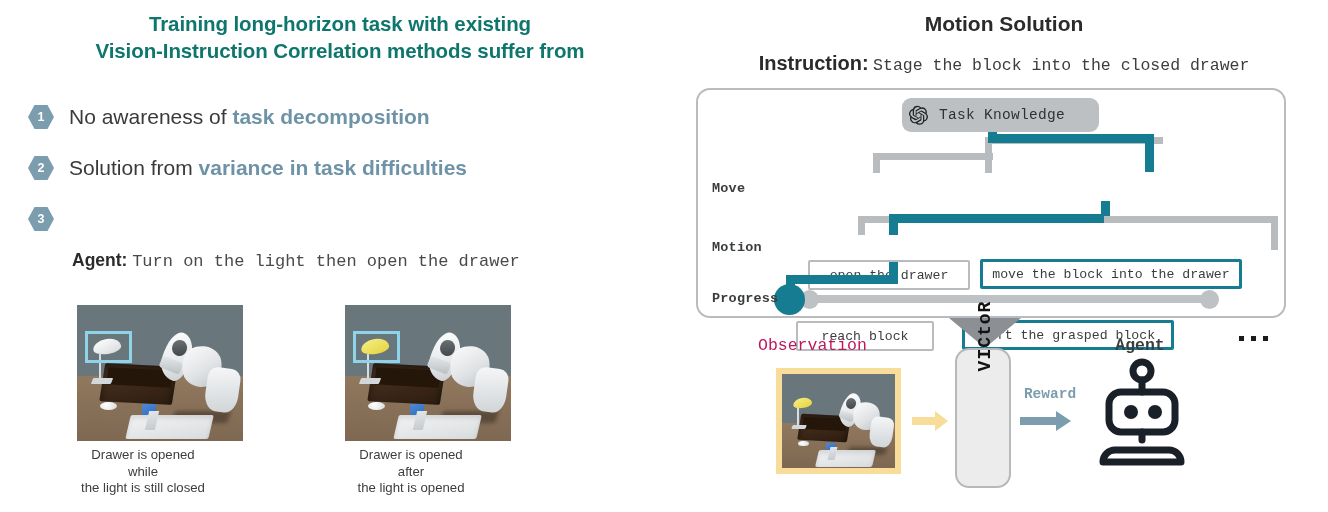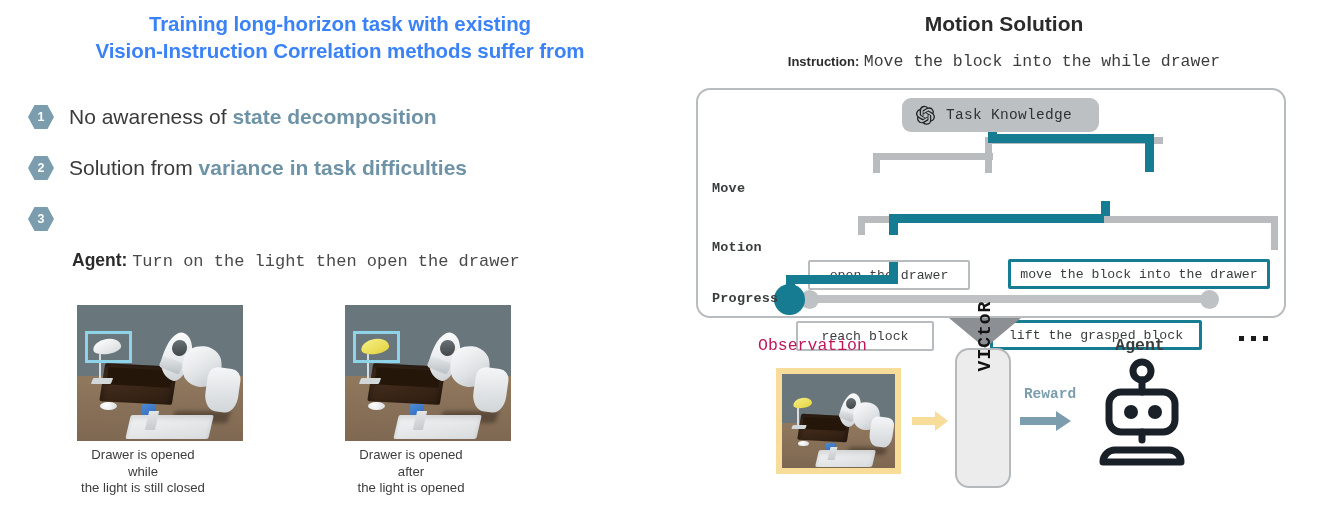--- a/index.html
+++ b/index.html
@@ -7,21 +7,21 @@
   body { font-family: "Liberation Sans", sans-serif; color: #333333; position: relative; }
 
   .root { position: absolute; inset: 0; }
 
   
   .left-panel { position: absolute; left: 0; top: 0; width: 680px; height: 512px; }
 
   .left-title {
     position: absolute; left: 0; top: 10px; width: 680px;
     text-align: center; font-weight: bold; font-size: 20.5px;
-    line-height: 27px; color: #3b82f6; letter-spacing: -0.1px;
+    line-height: 27px; color: #0f766e; letter-spacing: -0.1px;
   }
 
   .bullets { position: absolute; left: 28px; top: 96px; width: 640px; }
   .bullet-row { display: flex; align-items: center; height: 42px; margin-bottom: 9px; }
   .hexbadge {
     width: 26px; height: 24px; flex: 0 0 26px; position: relative;
     background: #7b9dae; color: #ffffff;
     clip-path: polygon(25% 0%, 75% 0%, 100% 50%, 75% 100%, 25% 100%, 0% 50%);
     display: flex; align-items: center; justify-content: center;
     font-size: 12.5px; font-weight: bold; font-family: "Liberation Sans", sans-serif;
@@ -149,51 +149,51 @@
   .right-panel { position: absolute; left: 680px; top: 0; width: 648px; height: 512px; }
 
   .right-title {
     position: absolute; left: 0; top: 12px; width: 648px; text-align: center;
     font-weight: bold; font-size: 21px; color: #2b2b2b;
   }
   .instruction {
     position: absolute; left: 0; top: 52px; width: 648px; text-align: center;
     white-space: nowrap;
   }
-  .instr-label { font-weight: bold; font-size: 13px; color: #2b2b2b; font-family:"Liberation Sans", sans-serif;}
+  .instr-label { font-weight: bold; font-size: 20px; color: #2b2b2b; font-family:"Liberation Sans", sans-serif;}
   .instr-value { font-family: "Liberation Mono", monospace; font-size: 16.5px; color: #3d3d3d; }
 
   .tk-panel {
     position: absolute; left: 16px; top: 88px; width: 590px; height: 230px;
     border: 2.5px solid #b9bcbe; border-radius: 14px; background: #ffffff;
   }
 
   .tk-pill {
     position: absolute; left: 222px; top: 98px; width: 197px; height: 34px;
     background: #bdc0c2; border-radius: 9px;
-    display: flex; align-items: center; padding-left: 13px; gap: 10px;
+    display: flex; align-items: center; padding-left: 6px; gap: 10px;
   }
   .tk-pill-label {
     font-family: "Liberation Mono", monospace; font-size: 14.5px;
     color: #2f3233; letter-spacing: .3px;
   }
 
   .row-label {
     position: absolute; font-family: "Liberation Mono", monospace;
     font-weight: bold; font-size: 13.5px; color: #3a3d3e; letter-spacing: .2px;
   }
 
   .node {
     position: absolute; height: 30px; background: #ffffff;
     display: flex; align-items: center; justify-content: center;
     font-family: "Liberation Mono", monospace; font-size: 13.2px; color: #3a3d3e;
     border-radius: 2px; white-space: nowrap;
   }
   .node.gray { border: 2.5px solid #b9bcbe; }
-  .node.teal { border: 3px solid #167c91; margin-left: 28px; }
+  .node.teal { border: 3px solid #167c91; }
 
   .n-stage-1  { left: 110px; top: 170px; width: 162px; }
   .n-stage-2  { left: 282px; top: 169px; width: 262px; }
   .n-motion-1 { left: 98px;  top: 231px; width: 138px; }
   .n-motion-2 { left: 264px; top: 230px; width: 212px; }
 
   .conn { position: absolute; background: #b9bcbe; }
   .conn.teal { background: #167c91; }
 
   .ellipsis { position: absolute; left: 541px; top: 246px; display: flex; gap: 7px; }
@@ -260,21 +260,21 @@
 
     <div class="left-title">
       <div>Training long-horizon task with existing</div>
       <div>Vision-Instruction Correlation methods suffer from</div>
     </div>
 
     <div class="bullets">
 
       <div class="bullet-row">
         <span class="hexbadge">1</span>
-        <span class="bullet-text"><span>No awareness of </span><span class="hl">state decomposition</span></span>
+        <span class="bullet-text"><span>No awareness of </span><span class="hl">task decomposition</span></span>
       </div>
 
       <div class="bullet-row">
         <span class="hexbadge">2</span>
         <span class="bullet-text"><span>Solution from </span><span class="hl">variance in task difficulties</span></span>
       </div>
 
       <div class="bullet-row">
         <span class="hexbadge">3</span>
       </div>
@@ -348,21 +348,21 @@
 
     </div>
   </div>
 
   <div class="right-panel">
 
     <div class="right-title">Motion Solution</div>
 
     <div class="instruction">
       <span class="instr-label">Instruction:</span>
-      <span class="instr-value">Move the block into the while drawer</span>
+      <span class="instr-value">Stage the block into the closed drawer</span>
     </div>
 
     <div class="tk-panel">
 
       <div class="conn" style="left:287px; top:47px; width:178px; height:7px;"></div>
       <div class="conn" style="left:287px; top:47px; width:7px; height:36px;"></div>
       <div class="conn teal" style="left:290px; top:44px; width:166px; height:9px;"></div>
       <div class="conn teal" style="left:290px; top:44px; width:9px; height:0px;"></div>
       <div class="conn teal" style="left:447px; top:44px; width:9px; height:38px;"></div>
       <div class="conn teal" style="left:290px; top:30px; width:9px; height:20px;"></div>

